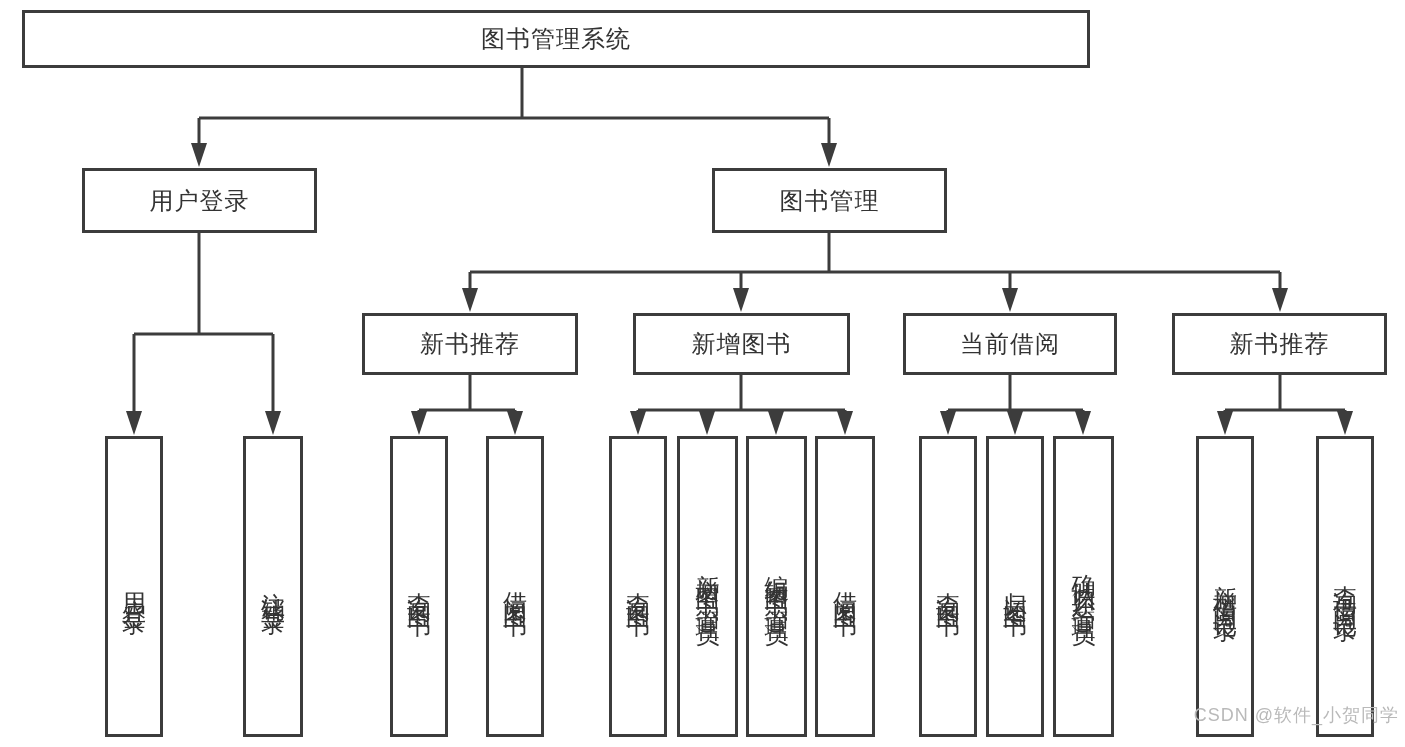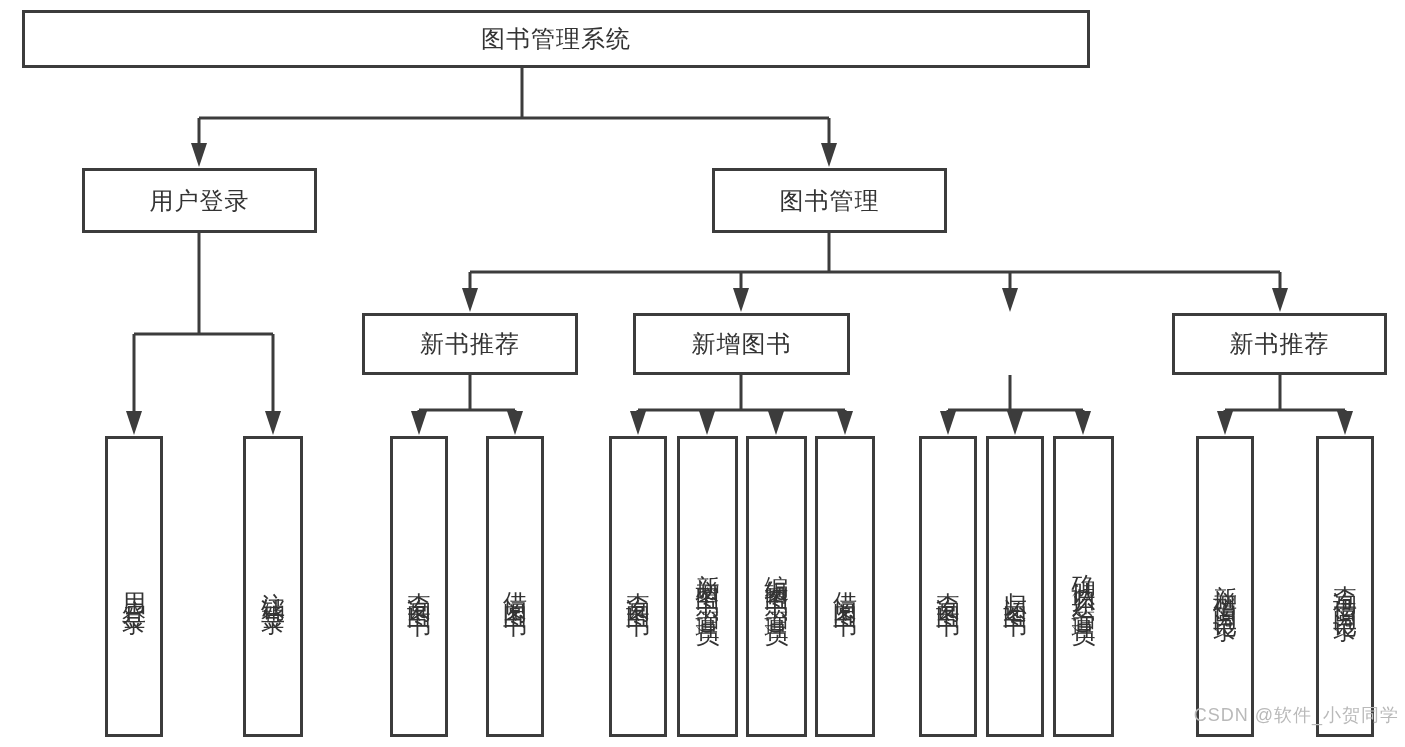--- a/index.html
+++ b/index.html
@@ -107,20 +107,23 @@
   <div class="box" style="left:712px; top:168px; width:235px; height:65px;">
     <span class="label">图书管理</span>
   </div>
 
   <div class="box" style="left:362px; top:313px; width:216px; height:62px;">
     <span class="label">新书推荐</span>
   </div>
   <div class="box" style="left:633px; top:313px; width:217px; height:62px;">
     <span class="label">新增图书</span>
   </div>
+  <div class="box" style="left:903px; top:313px; width:214px; height:62px;">
+    <span class="label">当前借阅</span>
+  </div>
   <div class="box" style="left:1172px; top:313px; width:215px; height:62px;">
     <span class="label">新书推荐</span>
   </div>
 
   <div class="box leaf" style="left:105px; top:436px; width:58px; height:301px;">
     <span class="label">用户登录</span>
   </div>
   <div class="box leaf" style="left:243px; top:436px; width:60px; height:301px;">
     <span class="label">注销登录</span>
   </div>

